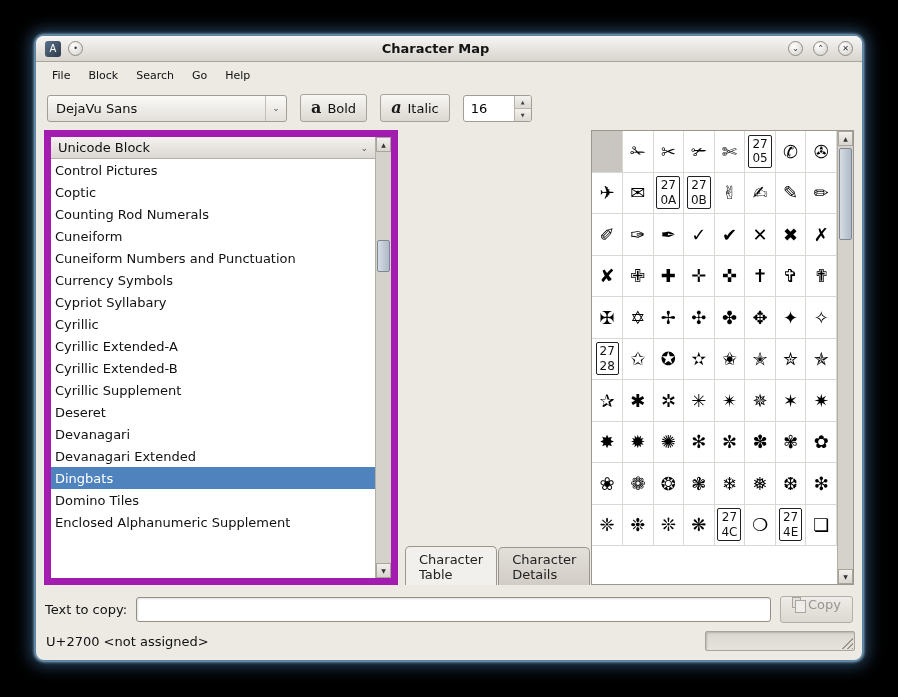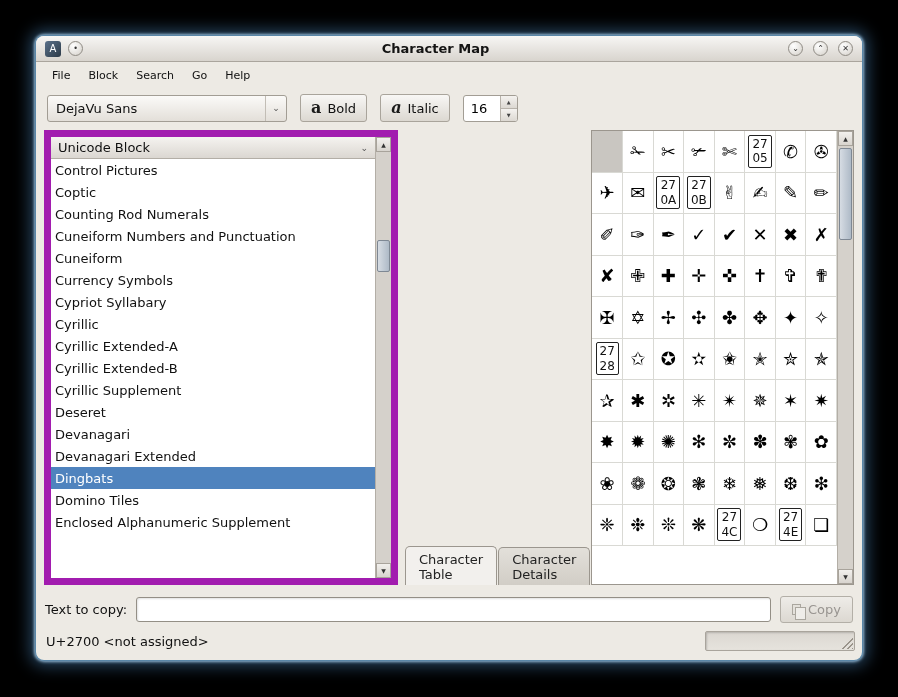--- a/index.html
+++ b/index.html
@@ -33,21 +33,21 @@
   .combo { width:240px; height:27px; border:1px solid #a29d94; border-radius:3px;
     background:linear-gradient(#fbfaf8,#e3dfd9); display:flex; align-items:center; }
   .combo-text { flex:1; padding-left:8px; font-size:13px; color:#111; }
   .combo-arrow { width:21px; align-self:stretch; display:flex; align-items:center; justify-content:center;
     font-size:9px; color:#555; border-left:1px solid #c2bdb5; }
   .tb-button { height:28px; padding:0 10px; border:1px solid #a9a49b; border-radius:3px;
     background:linear-gradient(#f8f7f5,#dcd8d1); display:flex; align-items:center; gap:6px; font-size:13px; color:#111; }
   .bold-glyph { font-family:"DejaVu Serif", serif; font-weight:bold; font-size:16px; line-height:1; color:#1a1a1a; }
   .italic-glyph { font-family:"DejaVu Serif", serif; font-style:italic; font-weight:bold; font-size:16px; line-height:1; color:#1a1a1a; }
   .spinner { height:27px; display:flex; border:1px solid #a29d94; border-radius:3px; background:#fff; overflow:hidden; }
-  .spin-value { width:36px; display:flex; align-items:center; padding-left:7px; font-size:13px; }
+  .spin-value { width:50px; display:flex; align-items:center; padding-left:7px; font-size:13px; }
   .spin-btns { width:17px; display:flex; flex-direction:column; border-left:1px solid #b7b2aa; }
   .spin-btn { flex:1; display:flex; align-items:center; justify-content:center; font-size:5px; color:#444;
     background:linear-gradient(#f4f2ef,#dcd8d2); }
   .spin-btn + .spin-btn { border-top:1px solid #b7b2aa; }
 
   .main { flex:1; display:flex; padding:3px 8px 6px; gap:7px; min-height:0; }
 
   .left-panel { width:354px; flex:0 0 354px; display:flex; border:7px solid #a21caf; background:#0ea5e9; }
   .left-col { flex:1; display:flex; flex-direction:column; min-width:0; }
   .list-header { flex:0 0 22px; background:linear-gradient(#f5f3f0,#dbd7d1);
@@ -79,21 +79,21 @@
   .cell { border-right:1px solid #d9d9d4; border-bottom:1px solid #d9d9d4;
     display:flex; align-items:center; justify-content:center; font-size:18px; color:#000; }
   .cell.selected { background:var(--cell-selected,#c9c6c1); }
   .codebox { display:flex; flex-direction:column; align-items:center; justify-content:center;
     border:1px solid #222; border-radius:2px; padding:1px 3px; font-size:12px; line-height:1.2; color:#111; }
 
   .copybar { flex:0 0 36px; display:flex; align-items:center; gap:9px; padding:0 9px; }
   .copy-label { font-size:13px; color:#111; }
   .copy-input { flex:1; height:25px; border:1px solid #948f86; border-radius:3px; background:#fff;
     padding:0 6px; font-size:13px; font-family:inherit; box-shadow:inset 1px 1px 2px rgba(0,0,0,0.12); outline:none; }
-  .copy-btn { height:27px; padding:0 11px; display:flex; align-items:center; gap:7px;
+  .copy-btn { height:27px; padding:0 11px; display:flex; gap:7px;
     border:1px solid #b3afa7; border-radius:3px; background:linear-gradient(#eeece8,#dcd8d1);
     color:#989490; font-size:13px; }
   .copy-icon { width:9px; height:11px; border:1px solid #aaa69e; background:#e4e1db; position:relative; }
   .copy-icon::after { content:""; position:absolute; left:2px; top:2px; width:9px; height:11px;
     border:1px solid #aaa69e; background:#efede9; }
 
   .statusbar { flex:0 0 33px; display:flex; align-items:center; justify-content:space-between;
     padding:0 7px 5px 10px; }
   .status-text { font-size:13px; color:#111; }
   .grip-box { width:150px; height:20px; border:1px solid #a9a49c; border-radius:2px;
@@ -153,22 +153,22 @@
     <div class="left-panel">
       <div class="left-col">
         <div class="list-header">
           <span>Unicode Block</span>
           <span class="hdr-arrow">⌄</span>
         </div>
         <div class="list">
             <div class="list-item">Control Pictures</div>
             <div class="list-item">Coptic</div>
             <div class="list-item">Counting Rod Numerals</div>
+            <div class="list-item">Cuneiform</div>
             <div class="list-item">Cuneiform Numbers and Punctuation</div>
-            <div class="list-item">Cuneiform</div>
             <div class="list-item">Currency Symbols</div>
             <div class="list-item">Cypriot Syllabary</div>
             <div class="list-item">Cyrillic</div>
             <div class="list-item">Cyrillic Extended-A</div>
             <div class="list-item">Cyrillic Extended-B</div>
             <div class="list-item">Cyrillic Supplement</div>
             <div class="list-item">Deseret</div>
             <div class="list-item">Devanagari</div>
             <div class="list-item">Devanagari Extended</div>
             <div class="list-item selected">Dingbats</div>

